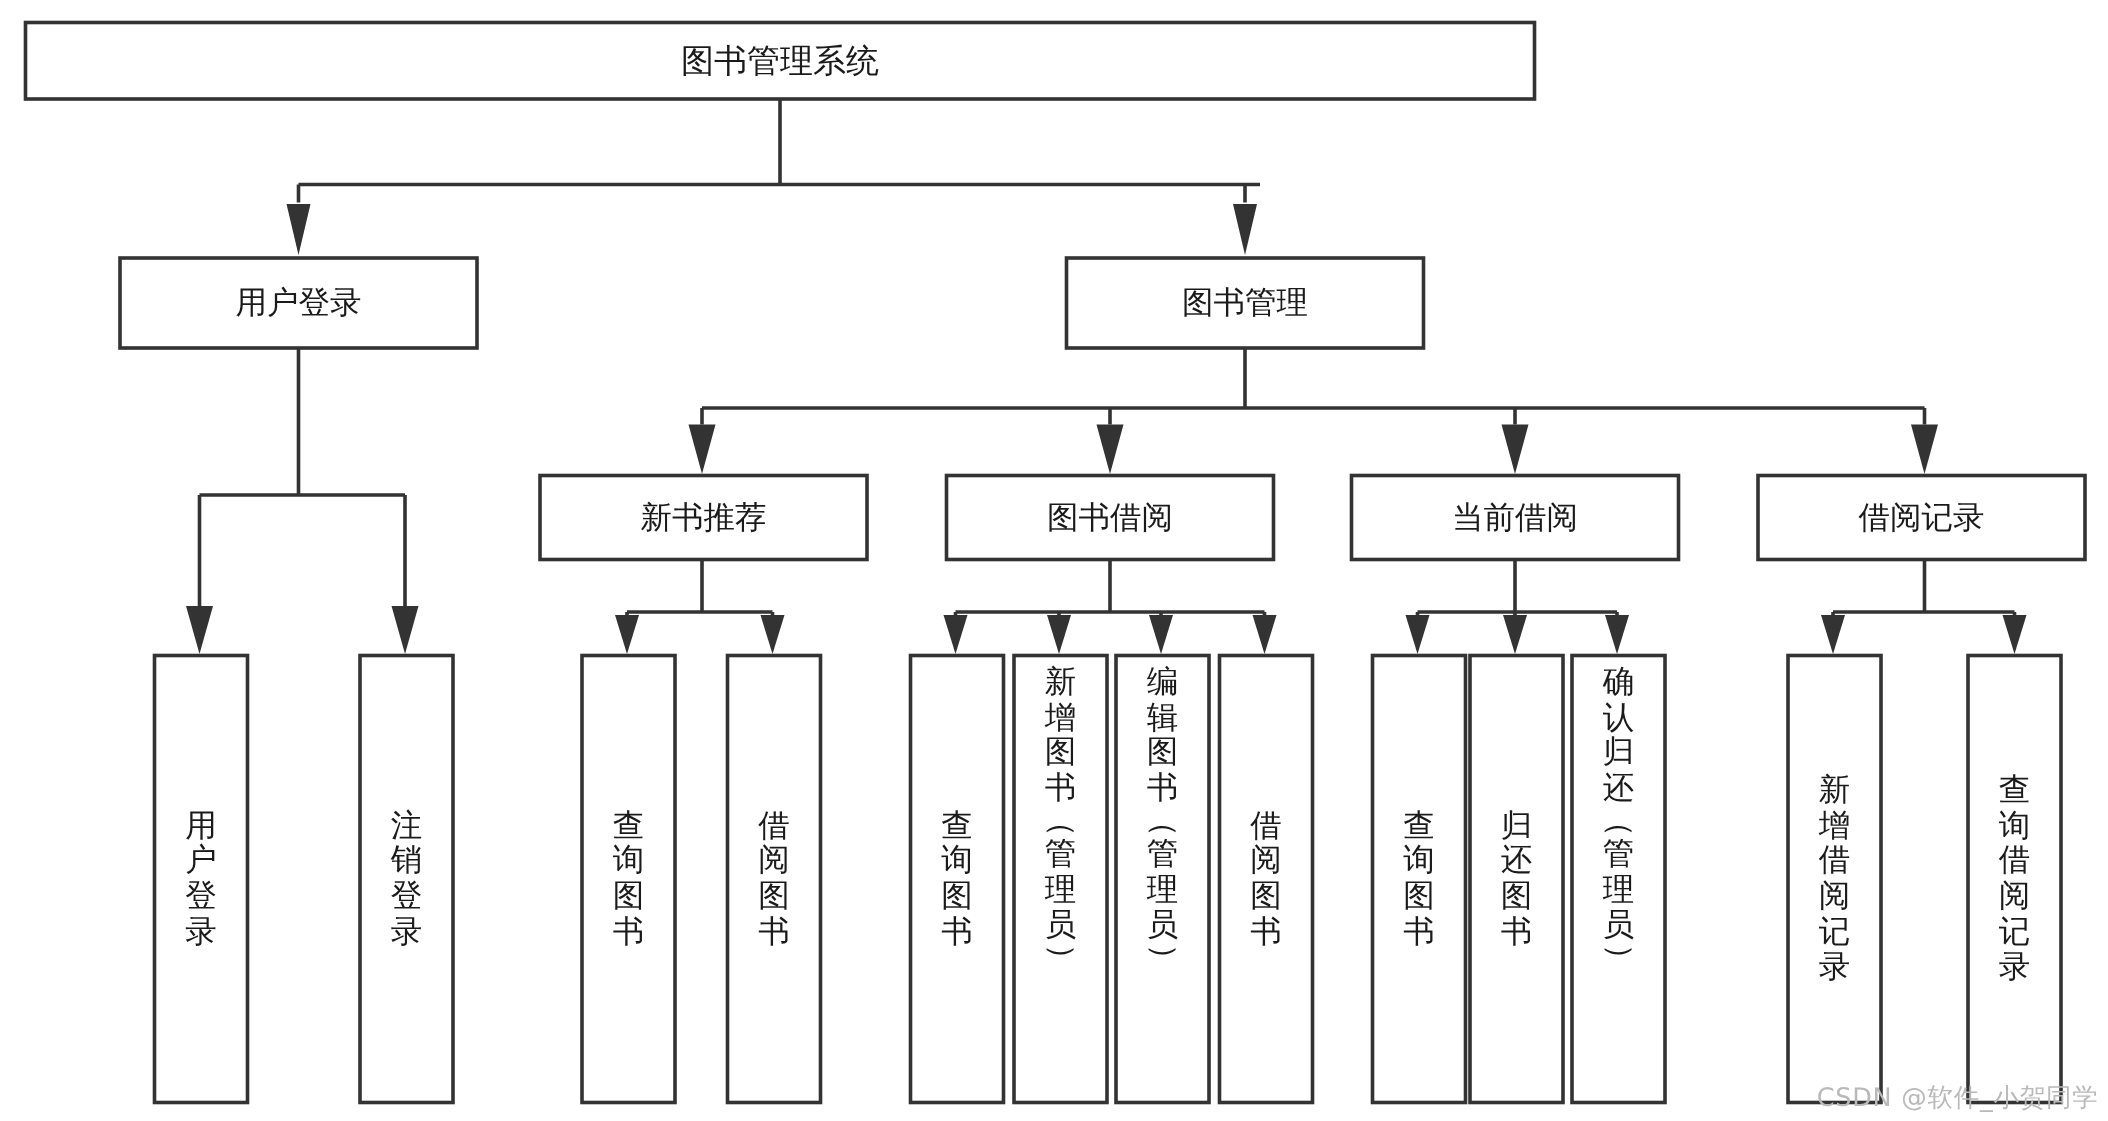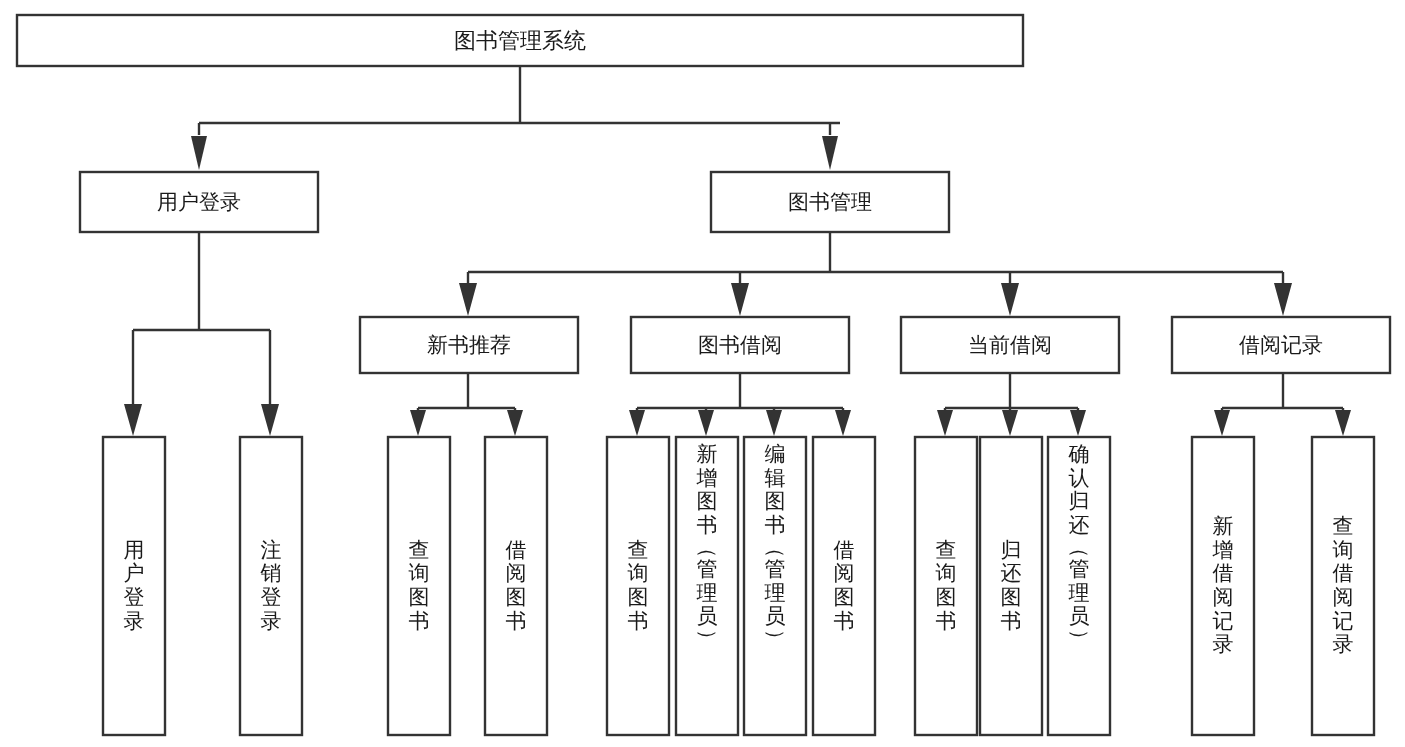--- a/index.html
+++ b/index.html
@@ -256,14 +256,15 @@
   <div class="leaf-label" style="left:744px; top:437px; width:62px; height:298px; justify-content:flex-start; padding-top:6px;"><span>编</span><span>辑</span><span>图</span><span>书</span><span style="display: block; transform: rotate(90deg); line-height: 1;">（</span><span>管</span><span>理</span><span>员</span><span style="display: block; transform: rotate(90deg); line-height: 1;">）</span></div>
   <div class="leaf-label" style="left:813px; top:437px; width:62px; height:298px;"><span>借</span><span>阅</span><span>图</span><span>书</span></div>
 
   <div class="leaf-label" style="left:915px; top:437px; width:62px; height:298px;"><span>查</span><span>询</span><span>图</span><span>书</span></div>
   <div class="leaf-label" style="left:980px; top:437px; width:62px; height:298px;"><span>归</span><span>还</span><span>图</span><span>书</span></div>
   <div class="leaf-label" style="left:1048px; top:437px; width:62px; height:298px; justify-content:flex-start; padding-top:6px;"><span>确</span><span>认</span><span>归</span><span>还</span><span style="display: block; transform: rotate(90deg); line-height: 1;">（</span><span>管</span><span>理</span><span>员</span><span style="display: block; transform: rotate(90deg); line-height: 1;">）</span></div>
 
   <div class="leaf-label" style="left:1192px; top:437px; width:62px; height:298px;"><span>新</span><span>增</span><span>借</span><span>阅</span><span>记</span><span>录</span></div>
   <div class="leaf-label" style="left:1312px; top:437px; width:62px; height:298px;"><span>查</span><span>询</span><span>借</span><span>阅</span><span>记</span><span>录</span></div>
 
+  <div class="watermark">CSDN @软件_小贺同学</div>
 
 </div>
 
 </body></html>

